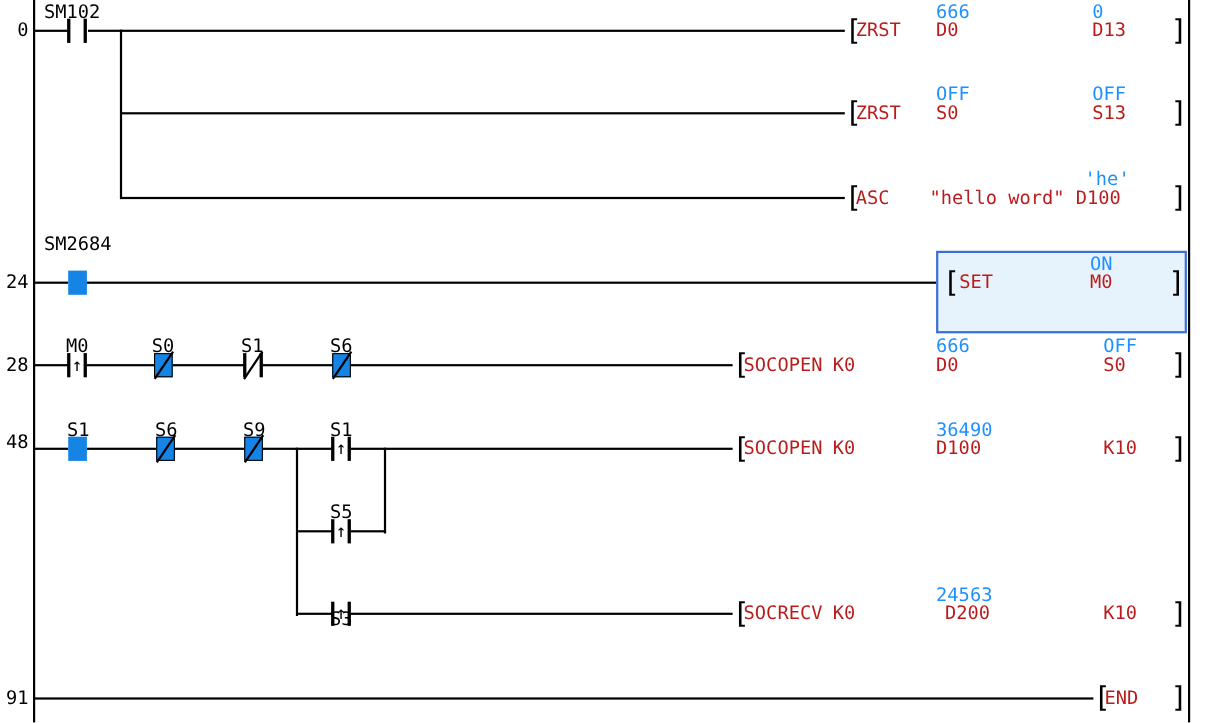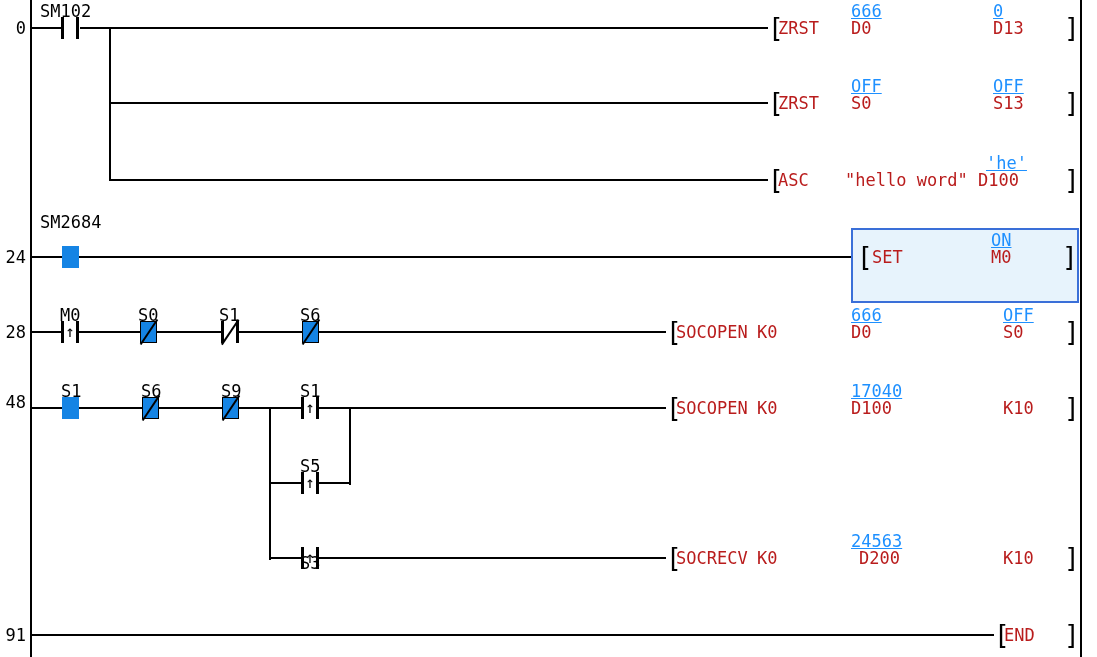--- a/index.html
+++ b/index.html
@@ -16,21 +16,21 @@
   .arrow{position:absolute;left:0;right:0;top:0;height:22px;text-align:center;
          font:16px/22px "DejaVu Sans Mono",monospace;color:#000;}
   .sqr{position:absolute;width:17px;height:22px;background:#1584e4;}
   .sqr.bordered{box-sizing:border-box;border:1px solid #000;}
   .slash{position:absolute;left:50%;top:50%;width:30px;height:2px;background:#000;
          transform:translate(-50%,-50%) rotate(-56deg);}
   .slash.thin{height:1.5px;}
   .instr{position:absolute;height:30px;}
   .instr .tok{position:absolute;top:5px;font:17px/20px "DejaVu Sans Mono",monospace;white-space:pre;color:#b91c1c;}
   .instr .br{position:absolute;top:0;font:26px/30px "DejaVu Sans Mono",monospace;color:#000;}
-  .instr .mv{position:absolute;top:-11px;font:17px/18px "DejaVu Sans Mono",monospace;color:#1e90ff;white-space:pre;text-decoration:underline;}
+  .instr .mv{position:absolute;top:-11px;font:17px/18px "DejaVu Sans Mono",monospace;color:#1e90ff;white-space:pre;}
   .selbox{position:absolute;left:851px;top:228px;width:228px;height:75px;box-sizing:border-box;
           background:#e7f3fc;border:2px solid #3a6fd8;}
 </style>
 </head>
 <body>
 
 <div id="canvas">
 
   <div class="rail" style="left:30px"></div>
   <div class="rail" style="left:1080px"></div>
@@ -186,21 +186,21 @@
     <span class="tok" style="left:337px">S0</span>
     <span class="mv" style="left:337px">OFF</span>
     <span class="br" style="left:398px">]</span>
   </div>
 
   <div class="instr" style="left:666px;top:393px;width:410px">
     <span class="br" style="left:0">[</span>
     <span class="tok" style="left:10px">SOCOPEN</span>
     <span class="tok" style="left:91px">K0</span>
     <span class="tok" style="left:185px">D100</span>
-    <span class="mv" style="left:185px">17040</span>
+    <span class="mv" style="left:185px">36490</span>
     <span class="tok" style="left:337px">K10</span>
     <span class="br" style="left:398px">]</span>
   </div>
 
   <div class="instr" style="left:666px;top:543px;width:410px">
     <span class="br" style="left:0">[</span>
     <span class="tok" style="left:10px">SOCRECV</span>
     <span class="tok" style="left:91px">K0</span>
     <span class="tok" style="left:193px">D200</span>
     <span class="mv" style="left:185px">24563</span>

